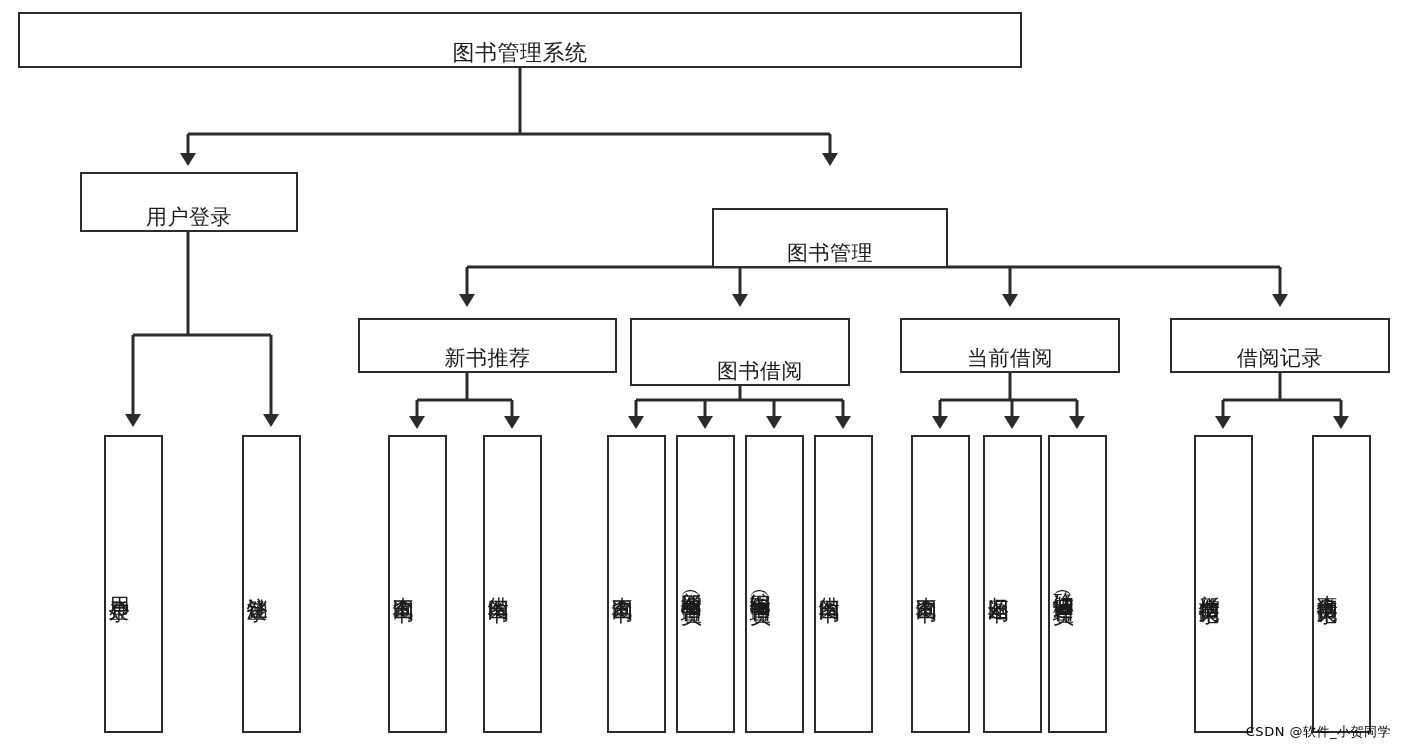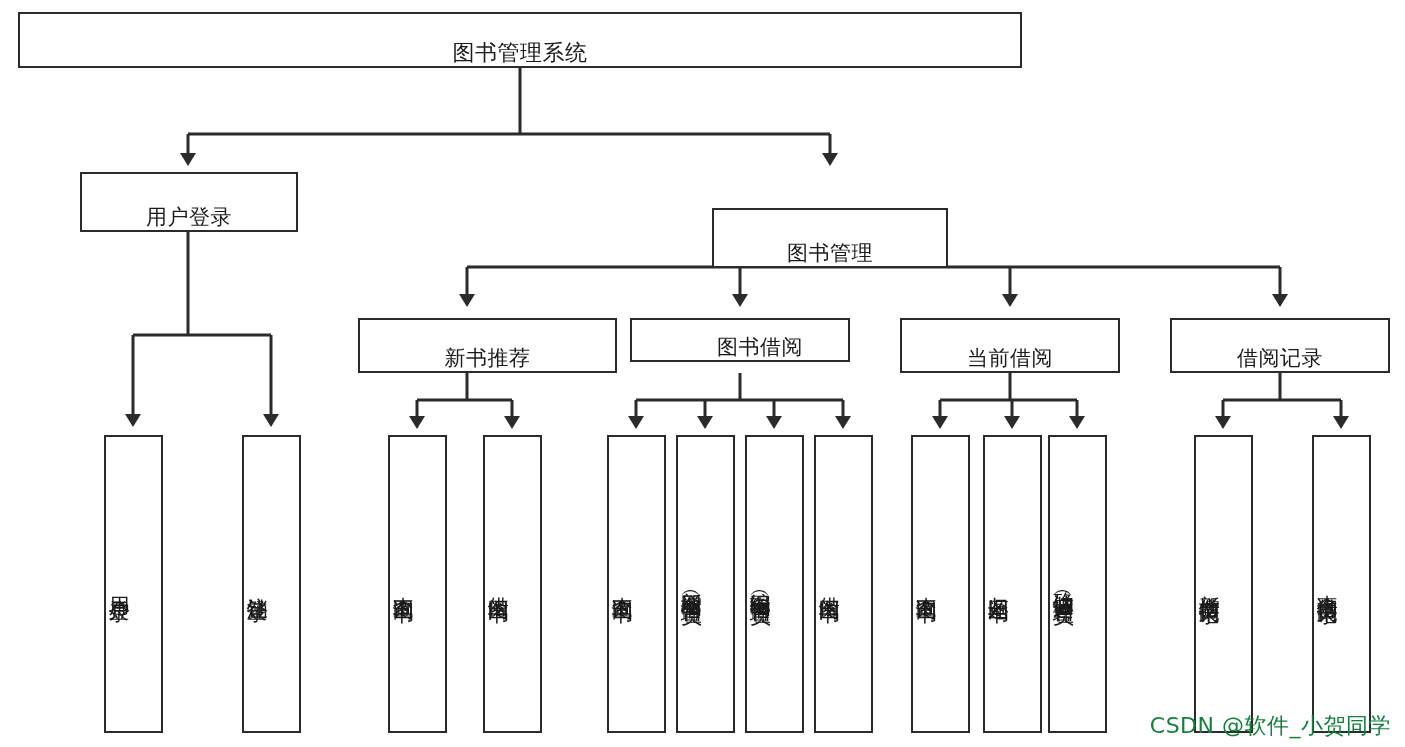--- a/index.html
+++ b/index.html
@@ -52,22 +52,22 @@
   }
   .node.vertical span {
     writing-mode: vertical-rl;
     text-orientation: upright;
     display: block;
   }
   .watermark {
     position: absolute;
     right: 14px;
     bottom: 6px;
-    font-size: 22px;
-    color: #15803d;
+    font-size: 13px;
+    color: #000000;
     letter-spacing: 0.5px;
     white-space: nowrap;
     user-select: none;
   }
 </style>
 </head>
 <body>
 
 <div id="canvas">
 
@@ -129,21 +129,21 @@
   <div class="node horizontal" style="left:80px; top:172px; width:218px; height:60px;">
     <span>用户登录</span>
   </div>
   <div class="node horizontal" style="left:712px; top:172px; width:236px; height:60px;margin-top:36px;">
     <span>图书管理</span>
   </div>
 
   <div class="node horizontal" style="left:358px; top:318px; width:259px; height:55px;">
     <span>新书推荐</span>
   </div>
-  <div class="node horizontal" style="left:630px; top:318px; width:220px; height:44px;padding-left:40px;">
+  <div class="node horizontal" style="left:630px; top:318px; width:220px; height:68px;padding-left:40px;">
     <span>图书借阅</span>
   </div>
   <div class="node horizontal" style="left:900px; top:318px; width:220px; height:55px;">
     <span>当前借阅</span>
   </div>
   <div class="node horizontal" style="left:1170px; top:318px; width:220px; height:55px;">
     <span>借阅记录</span>
   </div>
 
   <div class="node vertical" style="left:104px; top:435px; width:59px; height:298px;">

